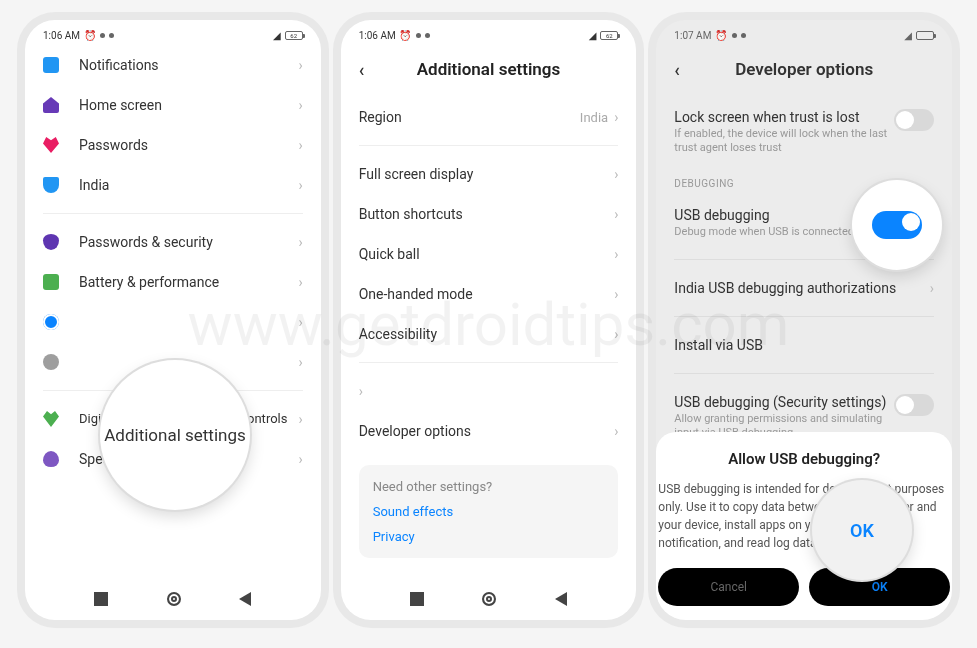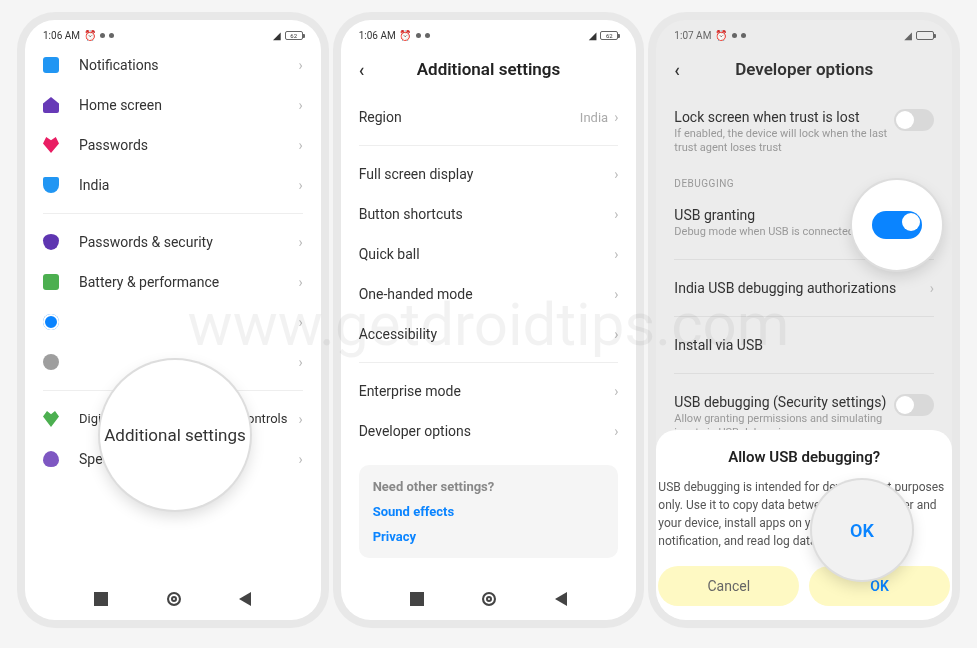--- a/index.html
+++ b/index.html
@@ -97,21 +97,20 @@
   .toggle {
     width: 40px; height: 22px; border-radius: 11px; position: relative;
     background: #0a84ff;
   }
   .toggle::after { content:''; position:absolute; right:2px; top:2px; width:18px; height:18px; background:#fff; border-radius:50%; }
   .toggle.off { background: rgba(0,0,0,0.08); }
   .toggle.off::after { left:2px; right:auto; }
   .footer-box {
     background:#f5f5f5; border-radius:10px; padding:14px; margin: 14px 0 0;
     font-size:13px;
-    font-weight:bold;
   }
   .footer-box .q { color:#888; margin-bottom:10px; }
   .footer-box .link { color:#0a84ff; margin: 10px 0 0; }
   .navbar {
     display:flex; justify-content:space-around; align-items:center;
     padding: 12px 40px 14px;
   }
   .nav-icon { width:14px; height:14px; display:inline-block; }
   .nav-square { background:#444; }
   .nav-circle { border:2px solid #444; border-radius:50%; box-shadow: inset 0 0 0 2px #fff, inset 0 0 0 4px #444; }
@@ -135,21 +134,21 @@
   
   .dialog {
     position:absolute; left:0; right:0; bottom:0;
     background:#fff; border-radius:20px 20px 0 0;
     padding: 18px 2px 14px;
     z-index: 40;
   }
   .dialog-title { text-align:center; font-weight:600; font-size:15px; margin-bottom:12px; color:#222; }
   .dialog-body { font-size:12px; color:#555; line-height:1.5; margin-bottom:16px; }
   .dialog-btns { display:flex; gap:10px; }
-  .dialog-btn { flex:1; text-align:center; padding:12px; border-radius:22px; background:#fef9c3; font-size:14px; color:#666; }
+  .dialog-btn { flex:1; text-align:center; padding:12px; border-radius:22px; background:#000000; font-size:12px; color:#666; }
   .dialog-btn.primary { color:#0a84ff; font-weight:600; }
 
   
   .ic { width:16px; height:16px; border-radius:3px; display:inline-block; }
   .ic-blue { background:#2196f3; }
   .ic-purple { background:#673ab7; clip-path: polygon(50% 0, 100% 40%, 100% 100%, 0 100%, 0 40%); border-radius:2px; }
   .ic-pink { background:#e91e63; clip-path: polygon(50% 100%, 0 40%, 20% 0, 50% 20%, 80% 0, 100% 40%); }
   .ic-theme { background:#2196f3; border-radius:2px 2px 8px 8px; }
   .ic-shield { background:#5e35b1; border-radius:50% 50% 50% 50% / 40% 40% 60% 60%; }
   .ic-green { background:#4caf50; }
@@ -301,21 +300,20 @@
       <div class="row">
         <span class="label">One-handed mode</span>
         <span class="chev">›</span>
       </div>
       <div class="row">
         <span class="label">Accessibility</span>
         <span class="chev">›</span>
       </div>
       <div class="divider"></div>
       <div class="row">
-        <span class="label">Enterprise mode</span>
         <span class="chev">›</span>
       </div>
       <div class="row">
         <span class="label">Developer options</span>
         <span class="chev">›</span>
       </div>
       <div class="footer-box">
         <div class="q">Need other settings?</div>
         <div class="link">Sound effects</div>
         <div class="link">Privacy</div>
@@ -349,21 +347,21 @@
       <div class="row" style="align-items:flex-start;">
         <div class="label">
           <div>Lock screen when trust is lost</div>
           <div class="sub">If enabled, the device will lock when the last trust agent loses trust</div>
         </div>
         <span class="toggle off"></span>
       </div>
       <div class="section-label">DEBUGGING</div>
       <div class="row" style="align-items:flex-start;">
         <div class="label">
-          <div>USB granting</div>
+          <div>USB debugging</div>
           <div class="sub">Debug mode when USB is connected</div>
         </div>
       </div>
       <div class="divider"></div>
       <div class="row">
         <span class="label">India USB debugging authorizations</span>
         <span class="chev">›</span>
       </div>
       <div class="divider"></div>
       <div class="row" style="align-items:flex-start;">

